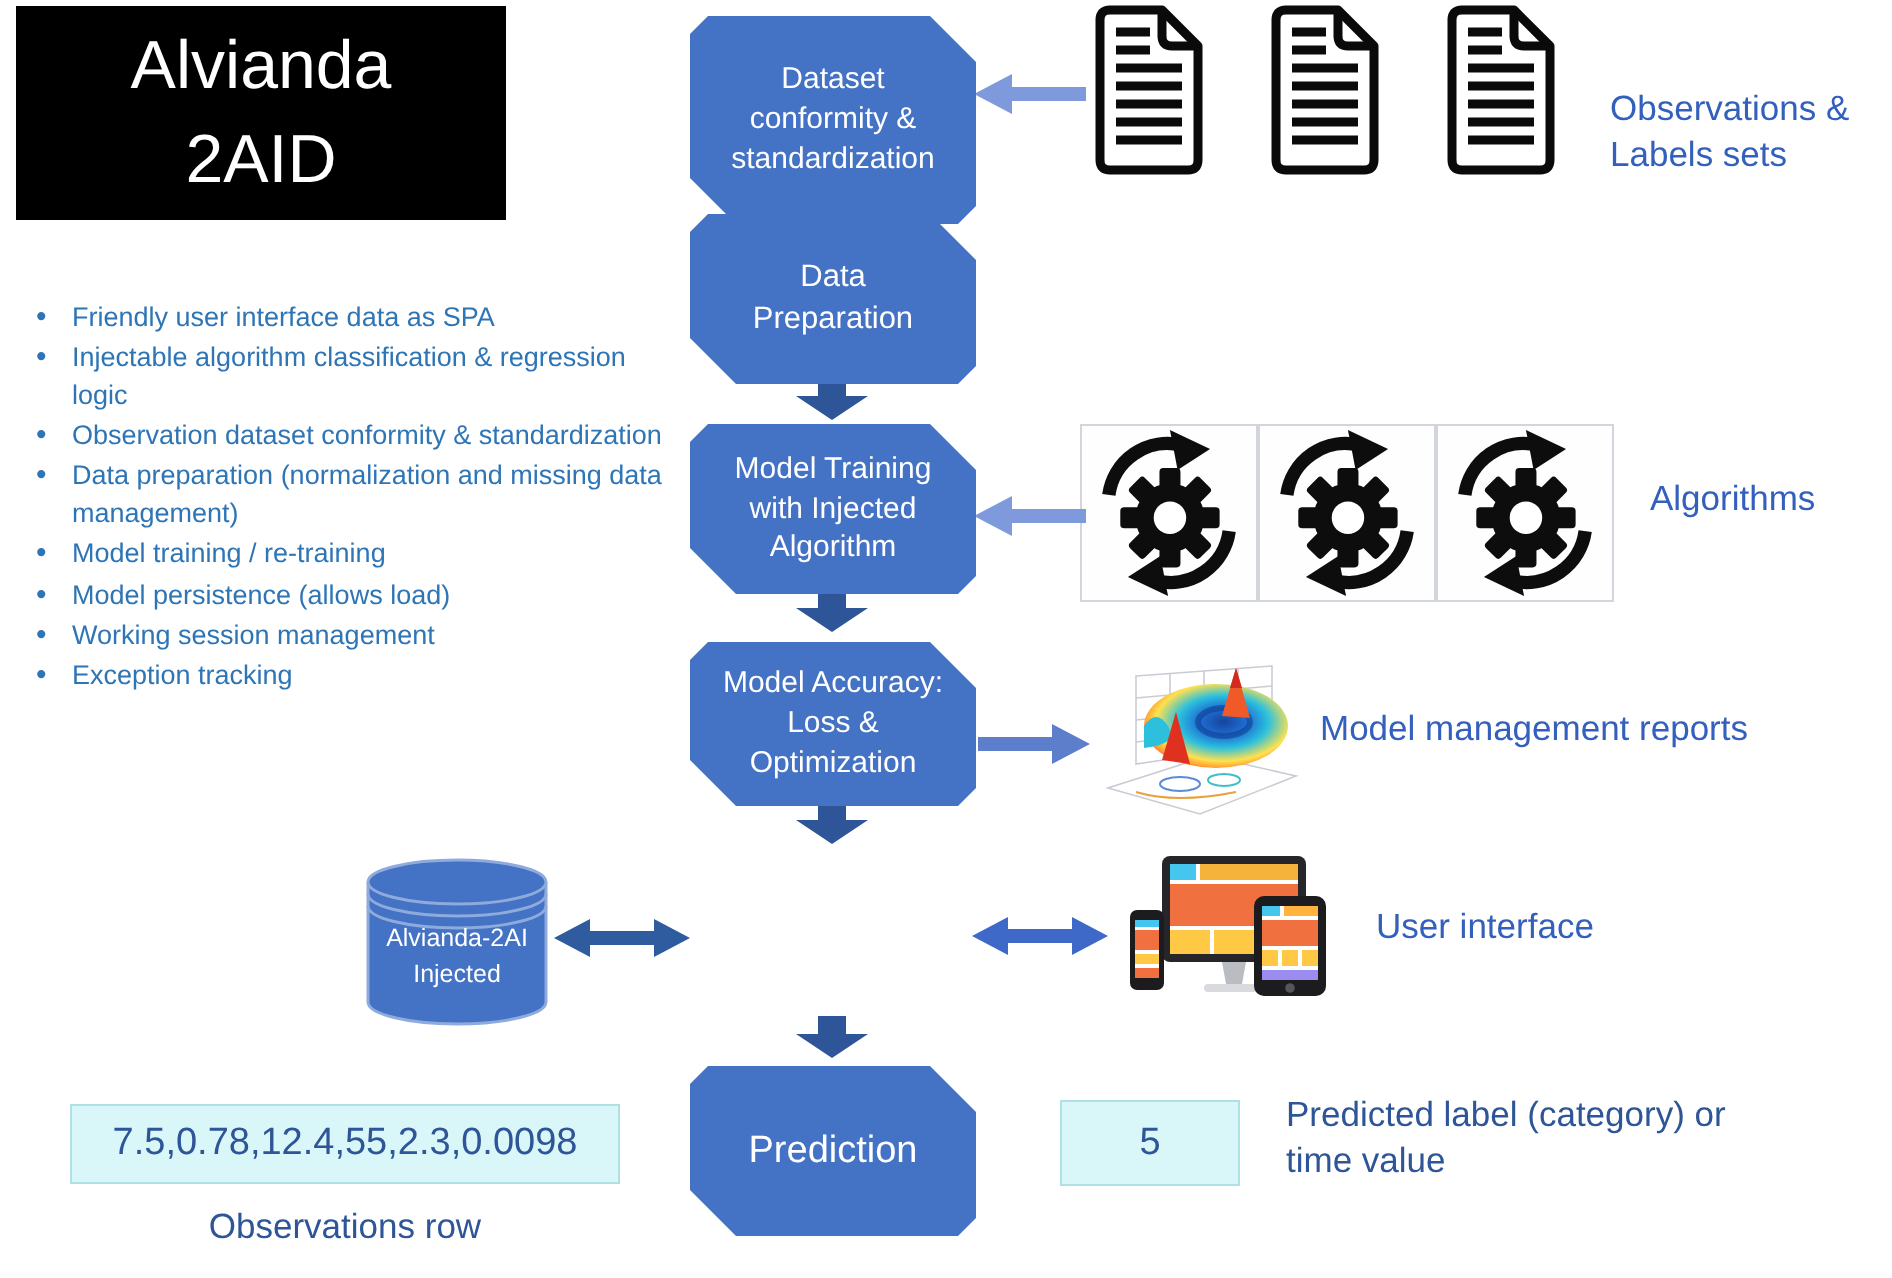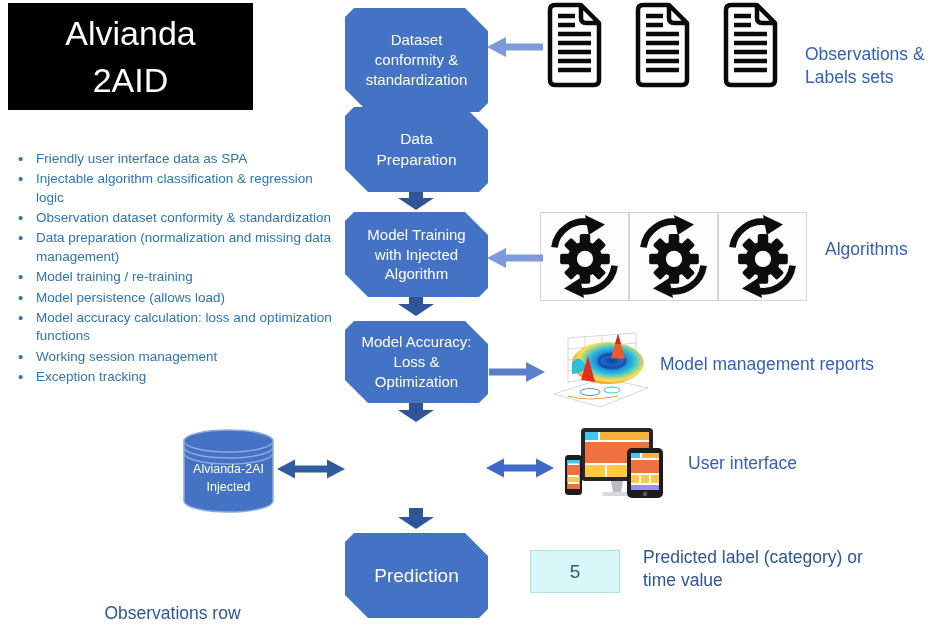--- a/index.html
+++ b/index.html
@@ -203,21 +203,20 @@
     <div>2AID</div>
   </div>
 
   <ul class="abs features">
     <li>Friendly user interface data as SPA</li>
     <li>Injectable algorithm classification &amp; regression logic</li>
     <li>Observation dataset conformity &amp; standardization</li>
     <li>Data preparation (normalization and missing data management)</li>
     <li>Model training / re-training</li>
     <li>Model persistence (allows load)</li>
-    <li>Model accuracy calculation: loss and optimization functions</li>
     <li>Working session management</li>
     <li>Exception tracking</li>
   </ul>
 
   <div class="abs step s1">
     <span>Dataset conformity &amp; standardization</span>
   </div>
   <svg class="abs ar c-dark down1" width="36" height="21">
       <use href="#sym-arrow-down"></use>
     </svg>
@@ -300,20 +299,23 @@
       <use href="#sym-db"></use>
     </svg>
   <div class="abs db-text">
     <div>Alvianda-2AI</div>
     <div>Injected</div>
   </div>
   <svg class="abs ar c-db" style="left:277px;top:458px" width="68" height="22">
       <use href="#sym-arrow-double"></use>
     </svg>
 
+  <div class="abs cyanbox obsrow">
+    <span>7.5,0.78,12.4,55,2.3,0.0098</span>
+  </div>
   <div class="abs caption">Observations row</div>
 
   <div class="abs cyanbox predval">
     <span>5</span>
   </div>
   <div class="abs lbl lbl-pred">Predicted label (category) or time value</div>
 
 </div>
 
 </body></html>

